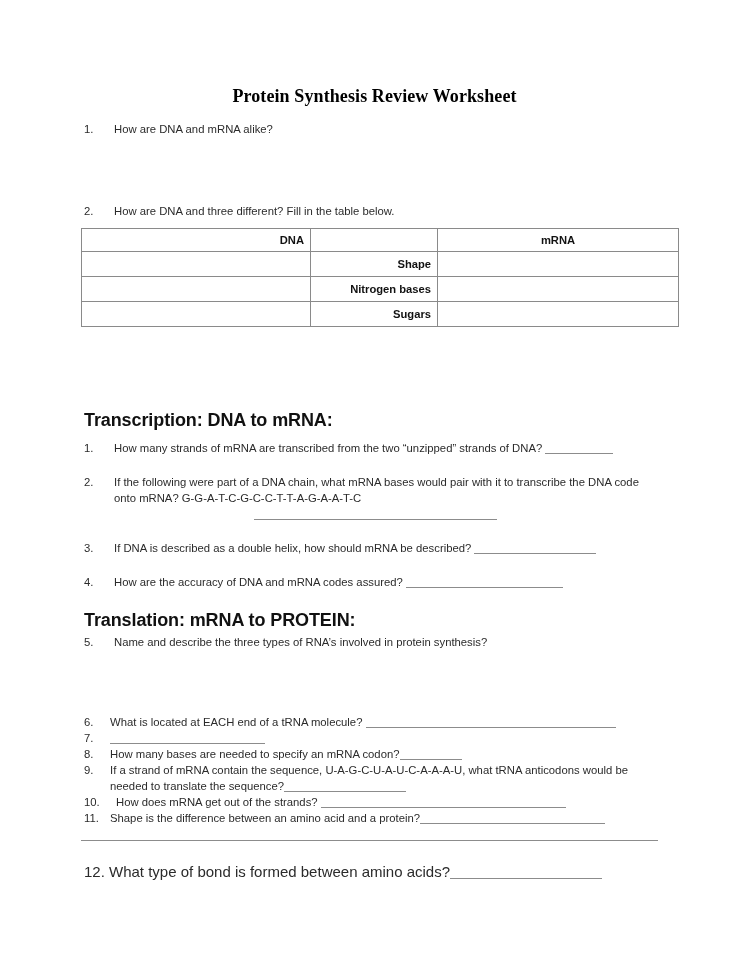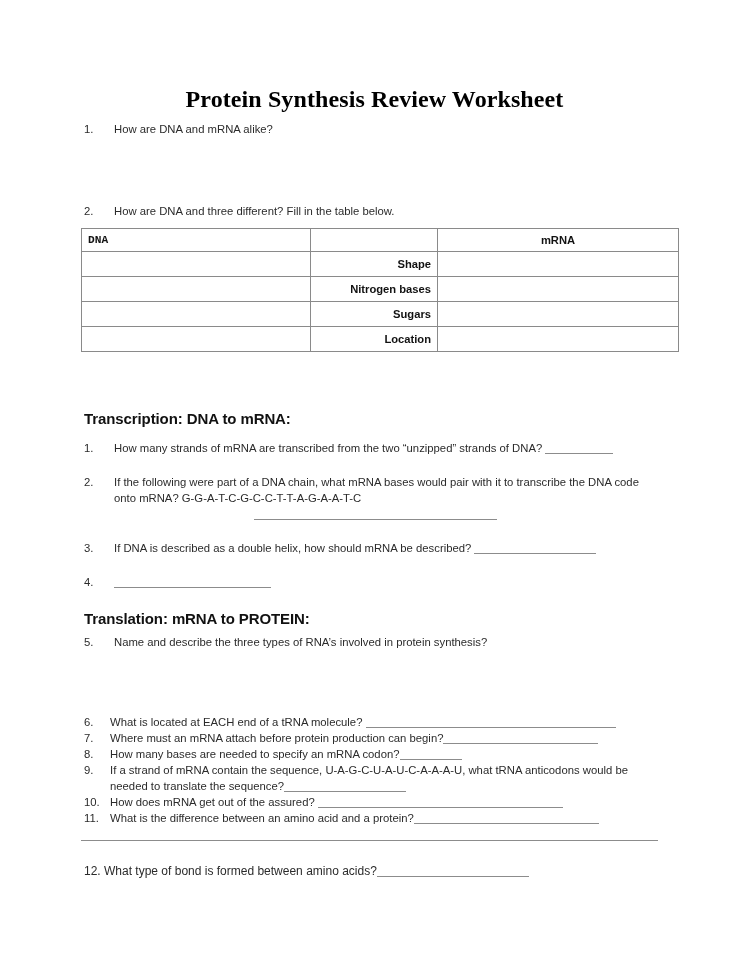--- a/index.html
+++ b/index.html
@@ -25,21 +25,21 @@
 
   
   .doc-title {
     position: absolute;
     left: 0;
     top: 86px;
     width: 749px;
     text-align: center;
     font-family: "Liberation Serif", serif;
     font-weight: bold;
-    font-size: 24px;
+    font-size: 18px;
     letter-spacing: 0.1px;
     color: #000;
   }
 
   
   .qitem {
     position: absolute;
     display: flex;
     font-size: 11.3px;
     line-height: 15.6px;
@@ -53,21 +53,21 @@
   .qnum.wide {
     width: 26px;
     flex: 0 0 26px;
   }
   .qtext {
     flex: 1 1 auto;
   }
 
   .plain {
     position: absolute;
-    font-size: 12px;
+    font-size: 15px;
     line-height: 15.6px;
     color: #2b2b2b;
   }
 
   
   .blank {
     display: inline-block;
     border-bottom: 1.4px solid #8c8c8c;
     vertical-align: -2px;
     height: 10px;
@@ -76,21 +76,21 @@
     position: absolute;
     border-bottom: 1.4px solid #8c8c8c;
     height: 0;
   }
 
   
   .section-heading {
     position: absolute;
     font-family: "Liberation Sans", sans-serif;
     font-weight: bold;
-    font-size: 15px;
+    font-size: 18px;
     color: #111;
     letter-spacing: -0.1px;
   }
 
   
   .cmp-table {
     position: absolute;
     left: 81px;
     top: 228px;
     width: 558px;
@@ -98,21 +98,21 @@
     table-layout: fixed;
     font-size: 11.2px;
   }
   .cmp-table td, .cmp-table th {
     border: 1px solid #8a8a8a;
     height: 22px;
     padding: 0 6px;
     font-weight: bold;
     color: #121212;
   }
-  .cmp-table .col-dna   { width: 216px; text-align: left; font-family: Liberation Mono, monospace; }
+  .cmp-table .col-dna   { width: 216px; text-align: right; }
   .cmp-table .col-mid   { width: 114px; text-align: right; }
   .cmp-table .col-mrna  { width: 228px; text-align: center; }
   .cmp-table td.blankcell { height: 24px; }
 </style>
 </head>
 <body>
 
 <div class="page">
 
   <div class="doc-title">Protein Synthesis Review Worksheet</div>
@@ -142,25 +142,20 @@
       <tr>
         <td class="col-dna blankcell"></td>
         <td class="col-mid blankcell">Nitrogen bases</td>
         <td class="col-mrna blankcell"></td>
       </tr>
       <tr>
         <td class="col-dna blankcell"></td>
         <td class="col-mid blankcell">Sugars</td>
         <td class="col-mrna blankcell"></td>
       </tr>
-      <tr>
-        <td class="col-dna blankcell"></td>
-        <td class="col-mid blankcell">Location</td>
-        <td class="col-mrna blankcell"></td>
-      </tr>
     </tbody>
   </table>
 
   <div class="section-heading" style="left:84px; top:410px;">Transcription: DNA to mRNA:</div>
 
   <div class="qitem" style="left:84px; top:441px; width:575px;">
     <span class="qnum">1.</span>
     <span class="qtext"><span>How many strands of mRNA are transcribed from the two “unzipped” strands of DNA?</span> <span class="blank" style="width:68px;"></span></span>
   </div>
 
@@ -170,58 +165,58 @@
   </div>
   <div class="ruleline" style="left:254px; top:519px; width:243px;"></div>
 
   <div class="qitem" style="left:84px; top:541px; width:575px;">
     <span class="qnum">3.</span>
     <span class="qtext"><span>If DNA is described as a double helix, how should mRNA be described?</span> <span class="blank" style="width:122px;"></span></span>
   </div>
 
   <div class="qitem" style="left:84px; top:575px; width:575px;">
     <span class="qnum">4.</span>
-    <span class="qtext"> <span class="blank" style="width:157px;"></span></span>
+    <span class="qtext"><span>How are the accuracy of DNA and mRNA codes assured?</span> <span class="blank" style="width:157px;"></span></span>
   </div>
 
   <div class="section-heading" style="left:84px; top:610px;">Translation: mRNA to PROTEIN:</div>
 
   <div class="qitem" style="left:84px; top:635px; width:575px;">
     <span class="qnum">5.</span>
     <span class="qtext">Name and describe the three types of RNA’s involved in protein synthesis?</span>
   </div>
 
   <div class="qitem" style="left:84px; top:715px; width:580px;">
     <span class="qnum wide">6.</span>
     <span class="qtext"><span>What is located at EACH end of a tRNA molecule?</span> <span class="blank" style="width:250px;"></span></span>
   </div>
 
   <div class="qitem" style="left:84px; top:731px; width:580px;">
     <span class="qnum wide">7.</span>
-    <span class="qtext"><span>Where must an mRNA attach before protein production can begin?</span><span class="blank" style="width:155px;"></span></span>
+    <span class="qtext"><span class="blank" style="width:155px;"></span></span>
   </div>
 
   <div class="qitem" style="left:84px; top:747px; width:580px;">
     <span class="qnum wide">8.</span>
     <span class="qtext"><span>How many bases are needed to specify an mRNA codon?</span><span class="blank" style="width:62px;"></span></span>
   </div>
 
   <div class="qitem" style="left:84px; top:763px; width:578px;">
     <span class="qnum wide">9.</span>
     <span class="qtext"><span>If a strand of mRNA contain the sequence, U-A-G-C-U-A-U-C-A-A-A-U, what tRNA anticodons would be needed to translate the sequence?</span><span class="blank" style="width:122px;"></span></span>
   </div>
 
-  <div class="qitem" style="left:84px; top:795px; width:580px;">
+  <div class="qitem" style="left:84px; top:795px; width:580px;gap:6px;">
     <span class="qnum wide">10.</span>
-    <span class="qtext"><span>How does mRNA get out of the assured?</span> <span class="blank" style="width:245px;"></span></span>
+    <span class="qtext"><span>How does mRNA get out of the strands?</span> <span class="blank" style="width:245px;"></span></span>
   </div>
 
   <div class="qitem" style="left:84px; top:811px; width:585px;align-items:flex-end;">
     <span class="qnum wide">11.</span>
-    <span class="qtext"><span>What is the difference between an amino acid and a protein?</span><span class="blank" style="width:185px;"></span></span>
+    <span class="qtext"><span>Shape is the difference between an amino acid and a protein?</span><span class="blank" style="width:185px;"></span></span>
   </div>
 
   <div class="ruleline" style="left:81px; top:840px; width:577px;"></div>
 
   <div class="plain" style="left:84px; top:864px; width:585px;">
     <span>12. What type of bond is formed between amino acids?</span><span class="blank" style="width:152px;"></span>
   </div>
 
 </div>
 

